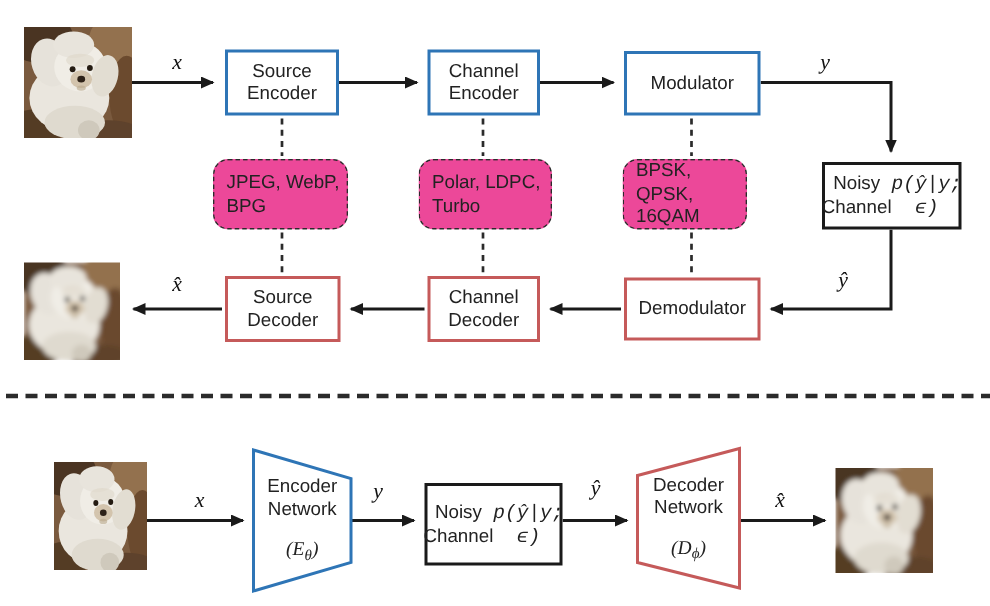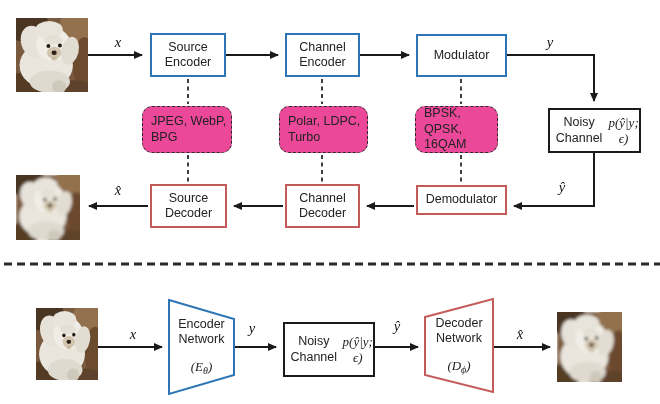--- a/index.html
+++ b/index.html
@@ -21,21 +21,21 @@
     position:absolute;background:#ec4899;border:1.7px dashed #2b2b2b;border-radius:10px;
     display:flex;align-items:center;justify-content:flex-start;
     text-align:left;font-size:12.5px;line-height:1.25;white-space:pre-line;
     box-sizing:border-box;padding-left:8px;z-index:2;
   }
   .math{
     position:absolute;font-family:"Liberation Serif",serif;font-style:italic;
     font-size:14.5px;color:#111;transform:translateX(-50%);z-index:3;white-space:nowrap;
   }
   .formula{
-    font-family:Liberation Serif, serif;font-style:italic;font-size:13px;margin-top:1px;
+    font-family:Liberation Mono, monospace;font-style:italic;font-size:13px;margin-top:1px;
   }
   .trap-text{
     position:absolute;display:flex;flex-direction:column;align-items:center;justify-content:center;
     text-align:center;font-size:12.5px;line-height:1.18;z-index:3;
   }
   .param{font-family:"Liberation Serif",serif;font-style:italic;font-size:13px;margin-top:12px;}
   .param .sub{font-size:10px;vertical-align:-3px;}
   svg.dog-img{position:absolute;z-index:2;}
 </style>
 </head>
@@ -124,21 +124,21 @@
 Turbo</div>
   <div class="dashedbox" style="left:415px;top:106px;width:83px;height:47px">BPSK, QPSK,
 16QAM</div>
 
   <div class="box black" style="left:548px;top:108px;width:93px;height:45px">
     <span>Noisy Channel</span>
     <span class="formula">p(ŷ|y; ϵ)</span>
   </div>
 
   <span class="math" style="left:562px;top:179px">ŷ</span>
-  <div class="box red" style="left:416px;top:185px;width:91px;height:30px">Demodulator</div>
+  <div class="box red" style="left:416px;top:185px;width:91px;height:42px">Demodulator</div>
   <div class="box red" style="left:285px;top:184px;width:75px;height:44px">Channel
 Decoder</div>
   <div class="box red" style="left:150px;top:184px;width:77px;height:44px">Source
 Decoder</div>
   <span class="math" style="left:118px;top:182px">x̂</span>
 
   <svg class="dog-img" style="left:16px;top:175px;width:64px;height:65px" viewBox="0 0 100 100" preserveAspectRatio="none">
       <use href="#dogscene" filter="url(#dogblur)"></use>
     </svg>
 

